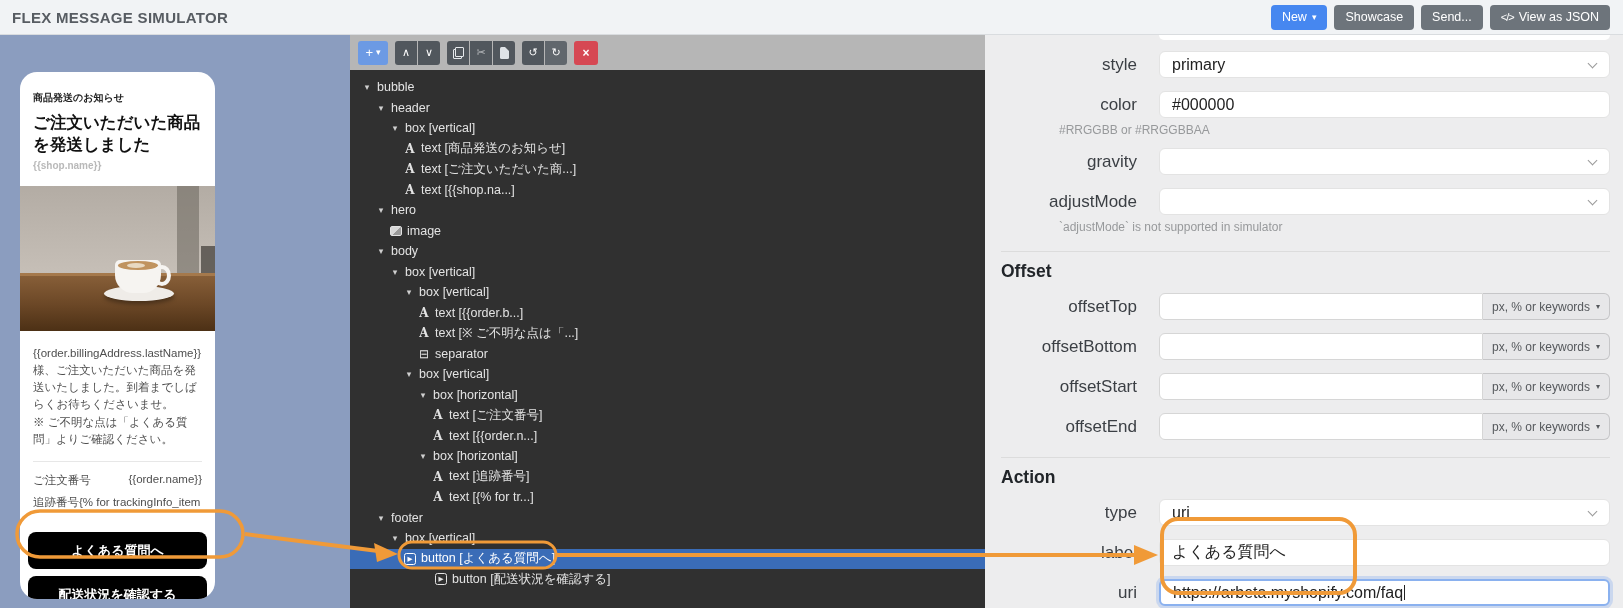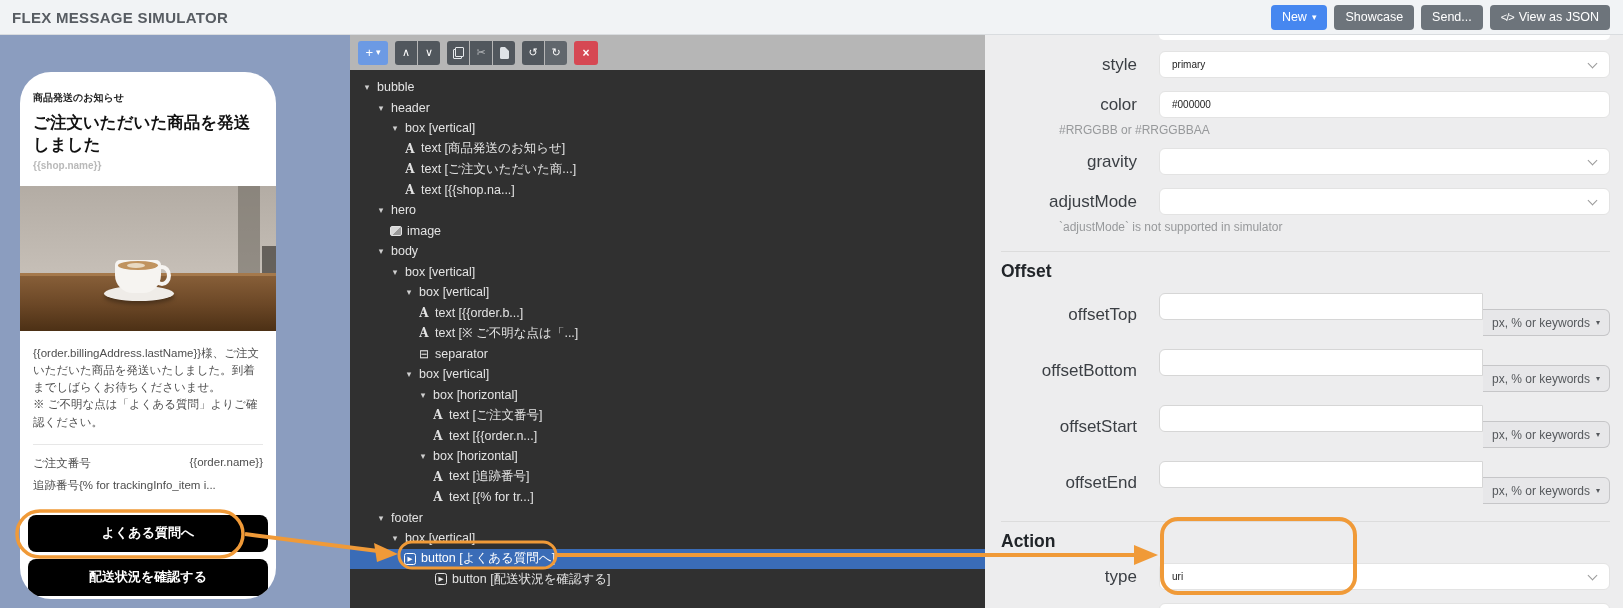--- a/index.html
+++ b/index.html
@@ -15,22 +15,22 @@
             background:#6d747b; display:flex; align-items:center; gap:5px; cursor:pointer; border:none; }
   .tb-btn.blue { background:#4687f0; }
   .tb-caret { font-size:9px; line-height:1; }
   .code-glyph { font-size:11px; letter-spacing:-1px; }
 
   
   .main { display:flex; height:573px; position:relative; }
 
   
   .preview-panel { width:350px; background:#8b9dbf; position:relative; flex:none; }
-  .bubble { position:absolute; left:20px; top:37px; width:256px; height:527px;
-            background:#fff; border-radius:31px; overflow:hidden; }
+  .bubble { position:absolute; left:20px; top:37px; width:195px; height:527px;
+            background:#fff; border-radius:17px; overflow:hidden; }
   .bubble-header { padding:19px 13px 15px 13px; }
   .bh-tag   { font-size:10px; font-weight:bold; color:#222; }
   .bh-title { font-size:16.5px; font-weight:bold; color:#111; line-height:1.35; margin-top:6px; }
   .bh-shop  { font-size:10px; color:#b9b9b9; margin-top:4px;font-weight:bold; }
   .hero { position:relative; height:145px; background:linear-gradient(180deg,#b3aca4,#c9c2ba 70%); overflow:hidden; }
   .hero .win { position:absolute; right:16px; top:0; width:22px; height:95px; background:#6f6a63; opacity:.6; }
   .hero .blur2 { position:absolute; right:0; top:60px; width:14px; height:60px; background:#4d4a45; opacity:.8; }
   .hero .counter { position:absolute; bottom:0; width:100%; height:58px;
                    background:linear-gradient(180deg,#8a613a 0%,#6b4726 55%,#4c3015 100%); }
   .hero .counter::before { content:""; position:absolute; top:0; width:100%; height:3px; background:#a5794c; }
@@ -88,28 +88,28 @@
             display:inline-flex; align-items:center; justify-content:center; font-size:6.5px; }
 
   
   .form-panel { flex:1; background:#ededee; overflow:hidden; padding-top:0; }
   .partial-top { margin-left:174px; width:451px; height:5px; background:#fff; border-radius:0 0 6px 6px; }
   .frow { display:flex; align-items:center; margin-bottom:13px; }
   .frow.first { margin-top:11px; }
   .flabel { width:174px; flex:none; text-align:right; padding-right:22px; font-size:17px; color:#3b3f44; }
   .ffield { flex:none; width:451px; position:relative; display:flex; }
   .finput { flex:1; height:27px; background:#fff; border:1px solid #e3e3e3; border-radius:6px;
-            display:flex; align-items:center; padding:0 12px; font-size:10px; color:#222; position:relative; }
+            display:flex; align-items:center; padding:0 12px; font-size:16px; color:#222; position:relative; }
   .finput.focused { border:2px solid #8ab1ef; box-shadow:0 0 0 3px rgba(100,150,240,.25); }
   .chev { position:absolute; right:13px; top:50%; width:7px; height:7px; margin-top:-5px;
           border-right:1.6px solid #9a9a9a; border-bottom:1.6px solid #9a9a9a; transform:rotate(45deg); }
   .has-addon .finput { border-radius:6px 0 0 6px; border-color:#d6d6d6; }
   .addon { flex:none; width:127px; height:27px; background:#e7e7e9; border:1px solid #c6c6c8; border-left:none;
            border-radius:0 6px 6px 0; font-size:12px; color:#55585c; display:flex; align-items:center;
-           justify-content:center; gap:6px; cursor:pointer;margin-top:16px; }
+           justify-content:center; gap:6px; cursor:pointer; }
   .addon .tb-caret { font-size:8px; color:#55585c; }
   .fhint { margin:-8px 0 11px 74px; font-size:12px; color:#97999b; }
   .fsection { border-top:1px solid #dcdcdc; margin:17px 13px 11px 16px; padding-top:9px; }
   .fsection h3 { font-size:17.5px; font-weight:bold; color:#212529; }
   .tcaret { display:inline-block; width:1.3px; height:15px; background:#222; margin-left:1px; }
 
   
   .anno { position:absolute; inset:0; width:1623px; height:608px; pointer-events:none; z-index:10; }
 </style>
 </head>

